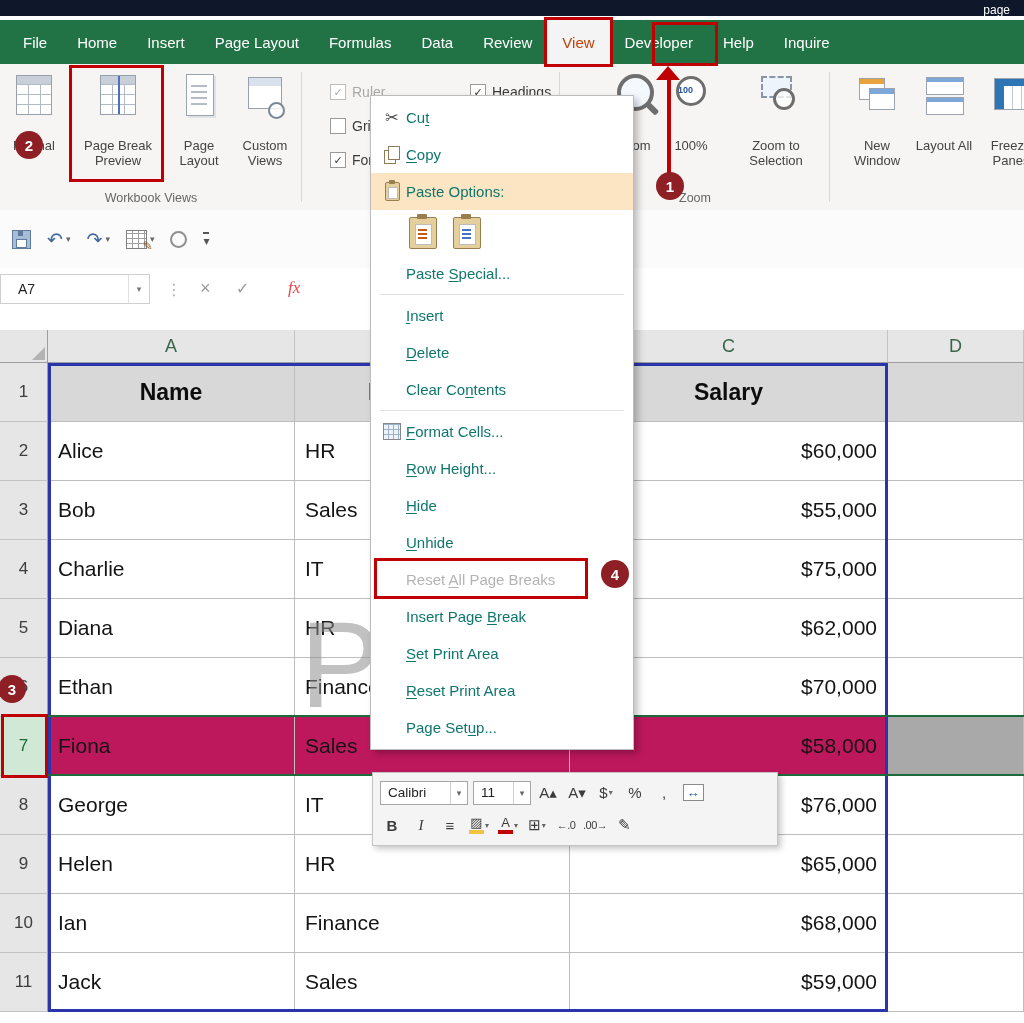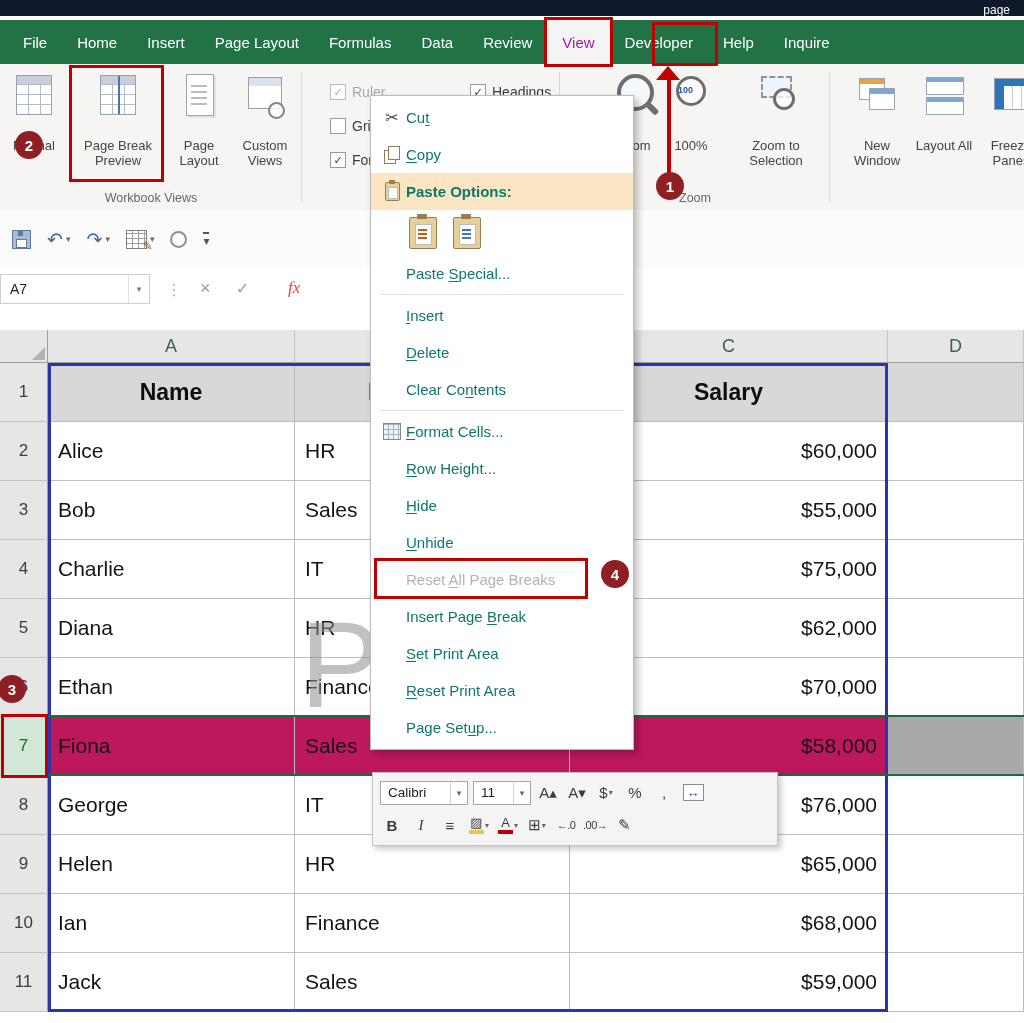--- a/index.html
+++ b/index.html
@@ -7,21 +7,21 @@
          font-family:"Liberation Sans","DejaVu Sans",sans-serif;-webkit-font-smoothing:antialiased}
 
   
   .titlebar{position:absolute;left:0;top:0;width:100%;height:16px;background:#0f172a}
   .tb-right{position:absolute;right:14px;top:3px;color:#fff;font-size:12px}
 
   
   #tabsbar{position:absolute;left:0;top:20px;width:100%;height:44px;background:#217346;
            display:flex;align-items:stretch;padding-left:8px}
   .tab{color:#fff;font-size:15px;padding:0 15px;display:flex;align-items:center;white-space:nowrap;cursor:pointer}
-  .tab.active{background:#f4f4f4;color:#a21caf}
+  .tab.active{background:#f4f4f4;color:#c2410c}
   .tab.annotated{box-shadow:0 0 0 3px #c00000;z-index:5}
 
   
   #ribbon{position:absolute;left:0;top:64px;width:100%;height:146px;background:#f6f5f3;border-bottom:1px solid #dcdcdc}
   .rgroup{position:absolute;top:0;height:100%}
   #grp-views{left:0;width:302px}
   #grp-show{left:302px;width:258px}
   #grp-zoom{left:560px;width:270px}
   #grp-window{left:830px;width:194px}
   .gdiv{position:absolute;right:0;top:8px;bottom:8px;width:1px;background:#d8d8d8}
@@ -86,21 +86,21 @@
   .q-table{width:19px;height:17px;border:1px solid #808080;position:relative;background:
      repeating-linear-gradient(90deg,transparent 0 5px,#a0a0a0 5px 6px),
      repeating-linear-gradient(0deg,transparent 0 4px,#a0a0a0 4px 5px),#fff}
   .q-table::after{content:"✎";position:absolute;right:-7px;bottom:-5px;font-size:12px;color:#8a5a2a}
   .q-circle{width:13px;height:13px;border:2px solid #8f8f8f;border-radius:50%}
   .q-more{font-size:12px;color:#555;border-top:2px solid #555;padding-top:1px;line-height:1}
 
   
   #formula-row{position:absolute;left:0;top:268px;width:100%;height:62px;background:#fff}
   .namebox{position:absolute;left:0;top:6px;width:150px;height:30px;border:1px solid #cfcfcf;background:#fff;
-           display:flex;align-items:center;font-size:14px;color:#222;padding-left:9px;box-sizing:border-box}
+           display:flex;align-items:center;font-size:14px;color:#222;padding-left:17px;box-sizing:border-box}
   .nb-dd{margin-left:auto;width:20px;align-self:stretch;display:flex;align-items:center;justify-content:center;
          font-size:9px;color:#777;border-left:1px solid #e0e0e0}
   .fb-handle{position:absolute;left:166px;top:12px;font-size:16px;color:#b0b0b0}
   .fb-x{position:absolute;left:200px;top:10px;font-size:18px;color:#9a9a9a}
   .fb-check{position:absolute;left:236px;top:11px;font-size:16px;color:#9a9a9a}
   .fb-fx{position:absolute;left:288px;top:10px;font-size:17px;color:#ef4444;
          font-family:"Liberation Serif","DejaVu Serif",serif;font-style:italic}
   .fb-input{position:absolute;left:330px;top:6px;right:0;height:30px;background:#fff}
 
   
@@ -126,21 +126,21 @@
   .watermark{position:absolute;left:300px;top:604px;font-size:122px;color:#8f8f8f;opacity:.55;z-index:6;line-height:1}
   .blue-border{position:absolute;left:48px;top:363px;width:840px;height:649px;border:3px solid #2b35ab;
                box-sizing:border-box;z-index:7;pointer-events:none}
   .green-line{position:absolute;left:48px;width:976px;height:2px;background:#1c6b3c;z-index:8;pointer-events:none}
   .gl-top{top:715px}.gl-bottom{top:774px}
 
   
   #context-menu{position:absolute;left:370px;top:95px;width:264px;background:#fff;border:1px solid #bcbcbc;
                 box-shadow:4px 4px 7px rgba(0,0,0,.25);padding:3px 0;z-index:30;box-sizing:border-box}
   .cm-item{height:37px;display:flex;align-items:center;font-size:15px;color:#0f766e;padding-left:7px;cursor:pointer}
-  .cm-item.bold{font-weight:bold}
+  .cm-item.bold{font-weight:normal}
   .cm-item.hl{background:#fbe5c3}
   .cm-item.disabled{color:#b3b3b3}
   .cm-gutter{width:28px;display:flex;align-items:center;justify-content:center;flex:0 0 auto}
   .cm-label u{text-underline-offset:2px}
   .cm-sep{height:1px;background:#e1e1e1;margin:2px 9px}
   .cm-pasterow{height:45px;display:flex;align-items:center;gap:16px;padding-left:38px}
 
   
   .mi{position:relative;display:inline-block}
   .cut-icon::before{content:"✂";font-size:16px;color:#4a4a4a}

